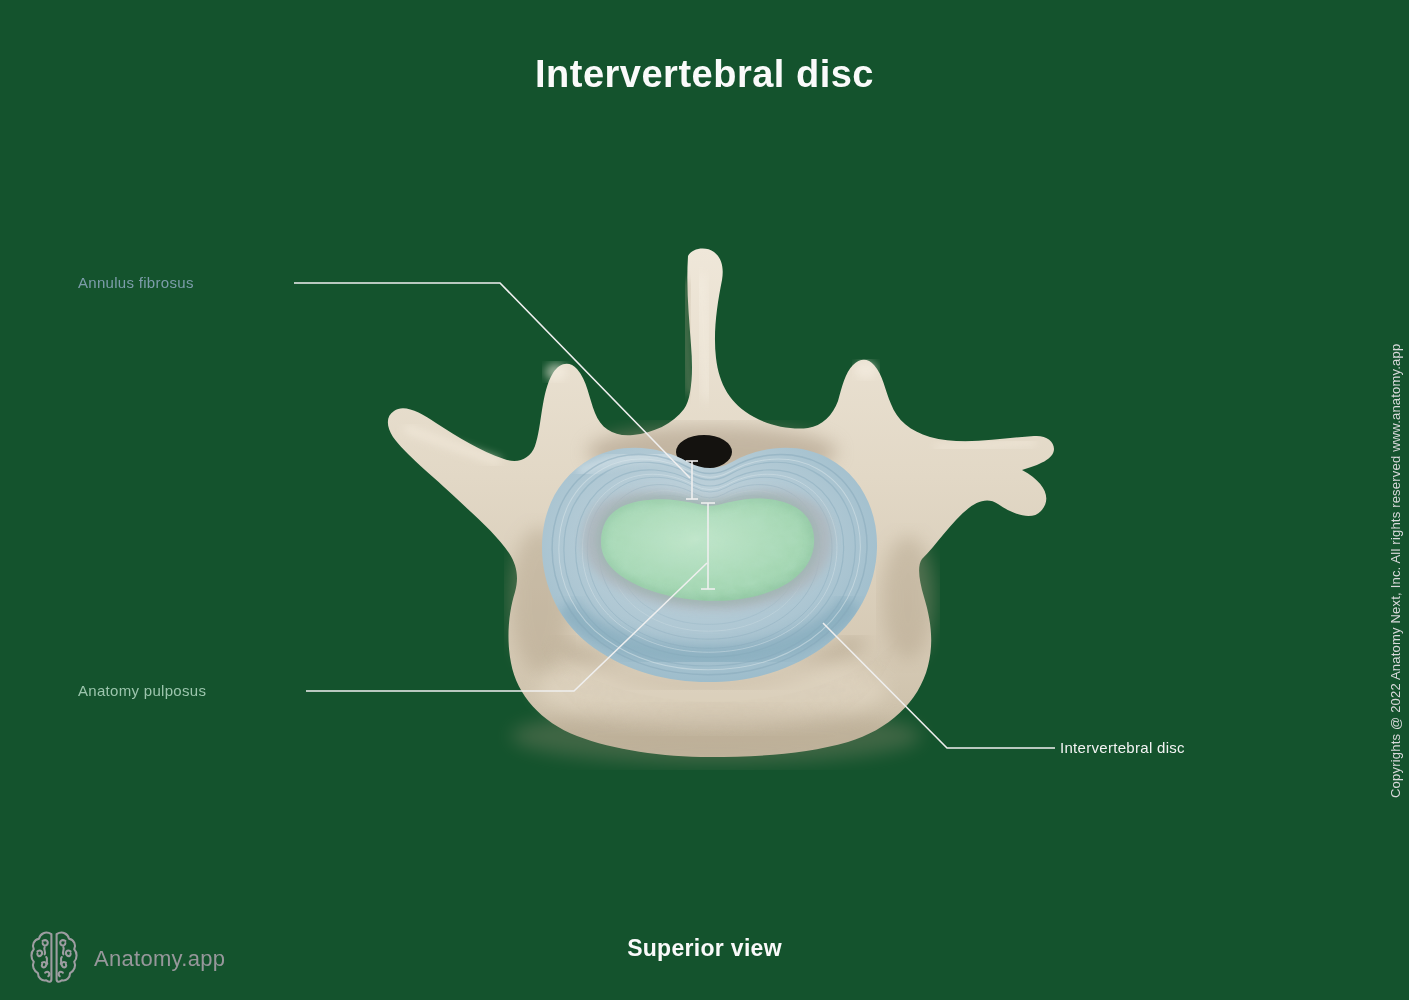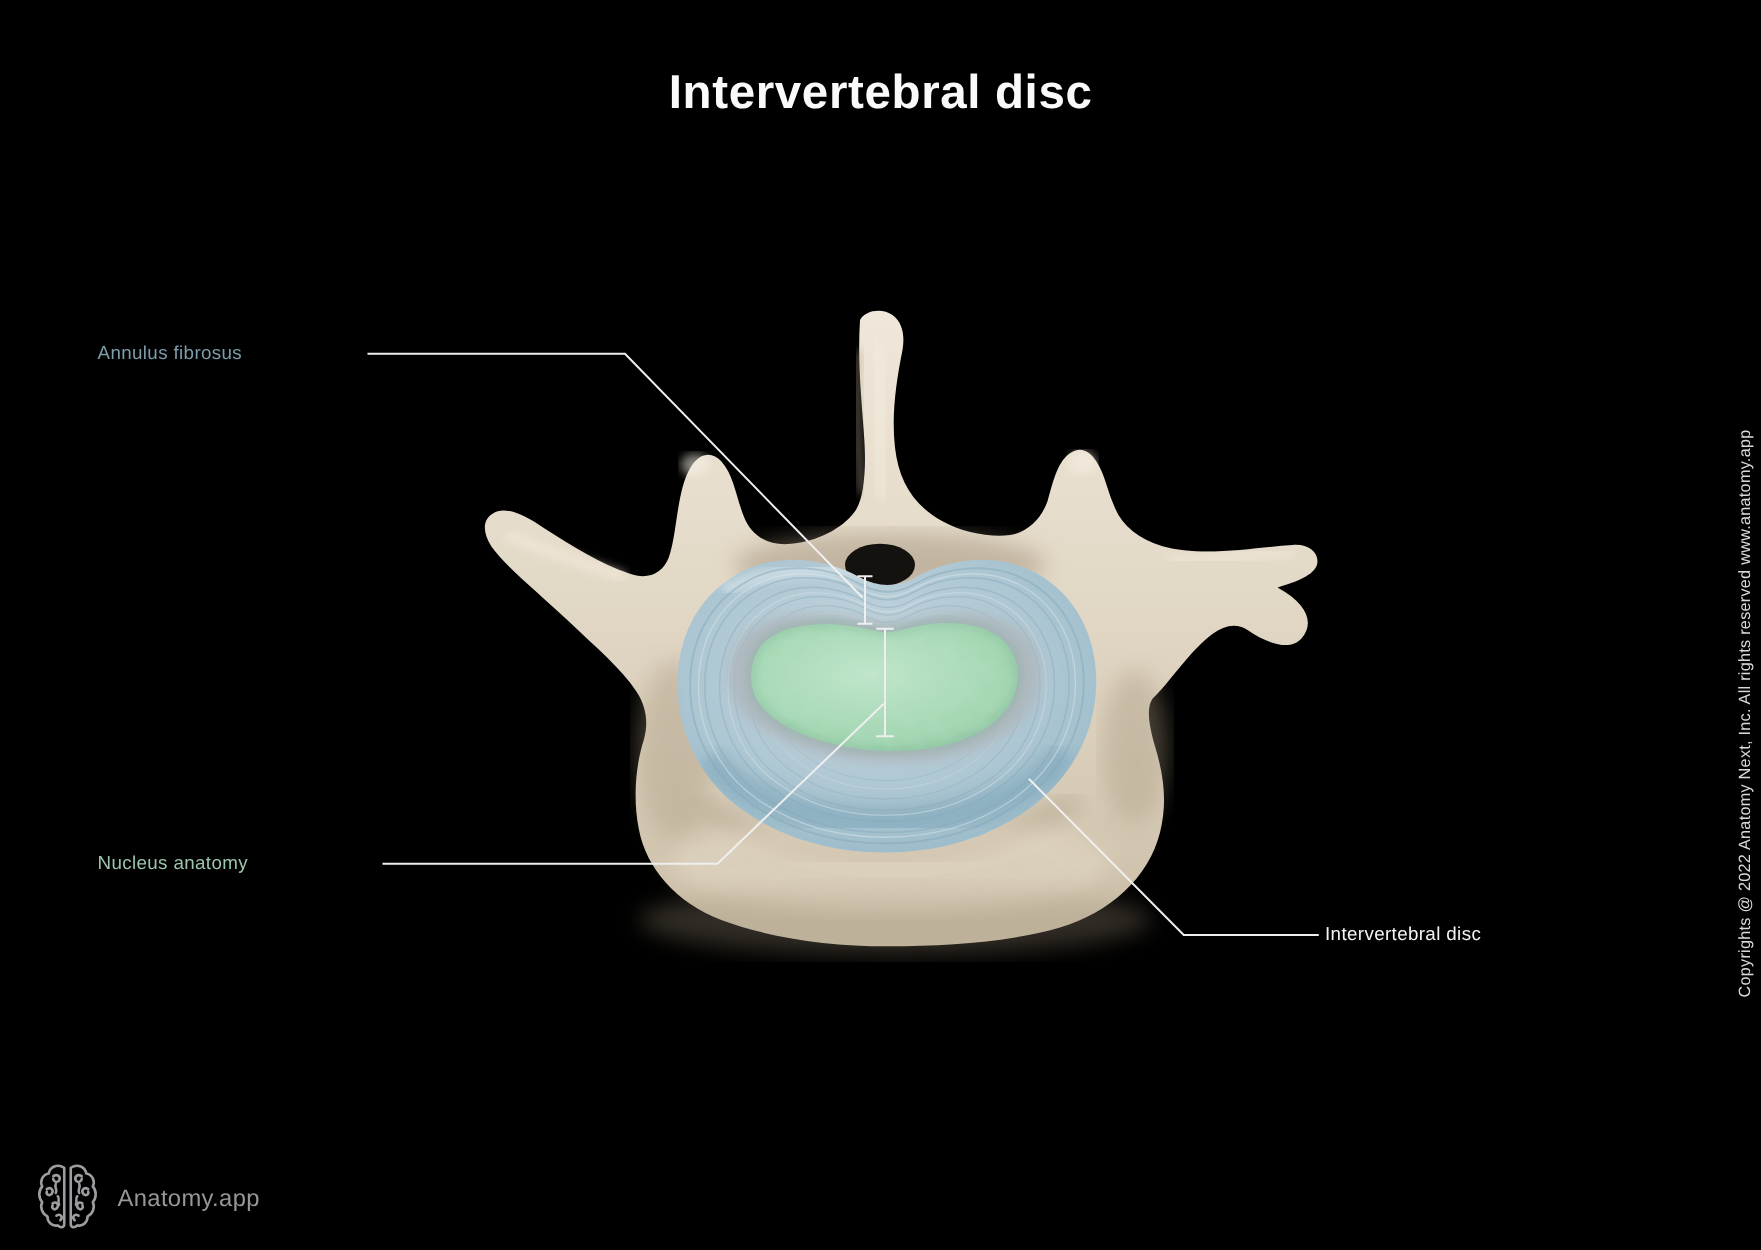--- a/index.html
+++ b/index.html
@@ -1,18 +1,18 @@
 <!DOCTYPE html>
 <html><head>
 <meta charset="utf-8">
 <style>
   html,body{margin:0;padding:0;background:#0d1117;}
   .stage{
     position:relative;width:1409px;height:1000px;margin:0 auto;
-    background:#000000;overflow:hidden;
+    background:#14532d;overflow:hidden;
     font-family:"Liberation Sans",sans-serif;
   }
   .page-title{
     position:absolute;top:28px;left:0;width:100%;
     text-align:center;color:#fafafa;font-size:38px;font-weight:700;
     letter-spacing:.5px;
   }
   .figure-svg{position:absolute;left:0;top:0;width:1409px;height:1000px;}
   .anat-label{
     position:absolute;font-size:15px;font-weight:500;letter-spacing:.3px;
@@ -21,21 +21,21 @@
   .label-annulus{left:78px;top:269px;color:#7d9dab;}
   .label-nucleus{left:78px;top:677px;color:#9cc5ad;}
   .label-disc{left:1060px;top:734px;color:#f4f4f4;}
   .view-caption{
     position:absolute;top:935px;left:0;width:100%;text-align:center;
     color:#fafafa;font-size:23px;font-weight:700;letter-spacing:.3px;
   }
   .brand{
     position:absolute;left:28px;top:929px;display:flex;align-items:center;gap:14px;
   }
-  .brand-name{color:#97979b;font-size:19px;font-weight:400;letter-spacing:.3px;}
+  .brand-name{color:#97979b;font-size:22px;font-weight:400;letter-spacing:.3px;}
   .copyright{
     position:absolute;right:6px;top:250px;height:548px;
     writing-mode:vertical-rl;transform:rotate(180deg);
     color:#d9d9db;font-size:13px;letter-spacing:.2px;white-space:nowrap;
   }
 </style>
 </head>
 <body>
 
 <div class="stage">
@@ -161,23 +161,24 @@
       <g>
         <path d="M 708 503 L 708 589"></path>
         <path d="M 701 503 L 715 503"></path>
         <path d="M 701 589 L 715 589"></path>
       </g>
       <path d="M 823 623 L 947 748 L 1055 748"></path>
     </g>
   </svg>
 
   <div class="anat-label label-annulus">Annulus fibrosus</div>
-  <div class="anat-label label-nucleus">Nucleus anatomy</div>
+  <div class="anat-label label-nucleus">Anatomy pulposus</div>
   <div class="anat-label label-disc">Intervertebral disc</div>
 
+  <div class="view-caption">Superior view</div>
 
   <div class="brand">
     <span>
       <svg width="52" height="56" viewBox="0 0 48 54" fill="none" stroke="#9d9da1" stroke-width="2" stroke-linecap="round" stroke-linejoin="round">
         <g id="hemi">
           <path d="M21.5 5 C16 1.5 10.5 4.5 9.5 9.5 C4.5 10.5 2.5 15.5 4.5 19.5 C1.5 22.5 1.5 28.5 4.5 31.5 C2.5 35.5 4.5 40.5 8.5 42.5 C8.5 47 12 50.5 16.5 49.5 C18.5 51.5 21.5 51.5 21.5 48.5 Z"></path>
           <path d="M13 11.5 C16.5 9.5 19 12 17.5 15 C15.5 17 13 15.5 13 13.5"></path>
           <path d="M8 21.5 C11.5 19.5 14 22.5 11.5 25.5 C9.5 27 7.5 25.5 8 23.5"></path>
           <path d="M12.5 32.5 C16 30.5 18 34 15.5 36.5 C13.5 38 11.5 36 12.5 34"></path>
           <path d="M15.5 42 C18.5 40 21 43 18.5 45.5"></path>

